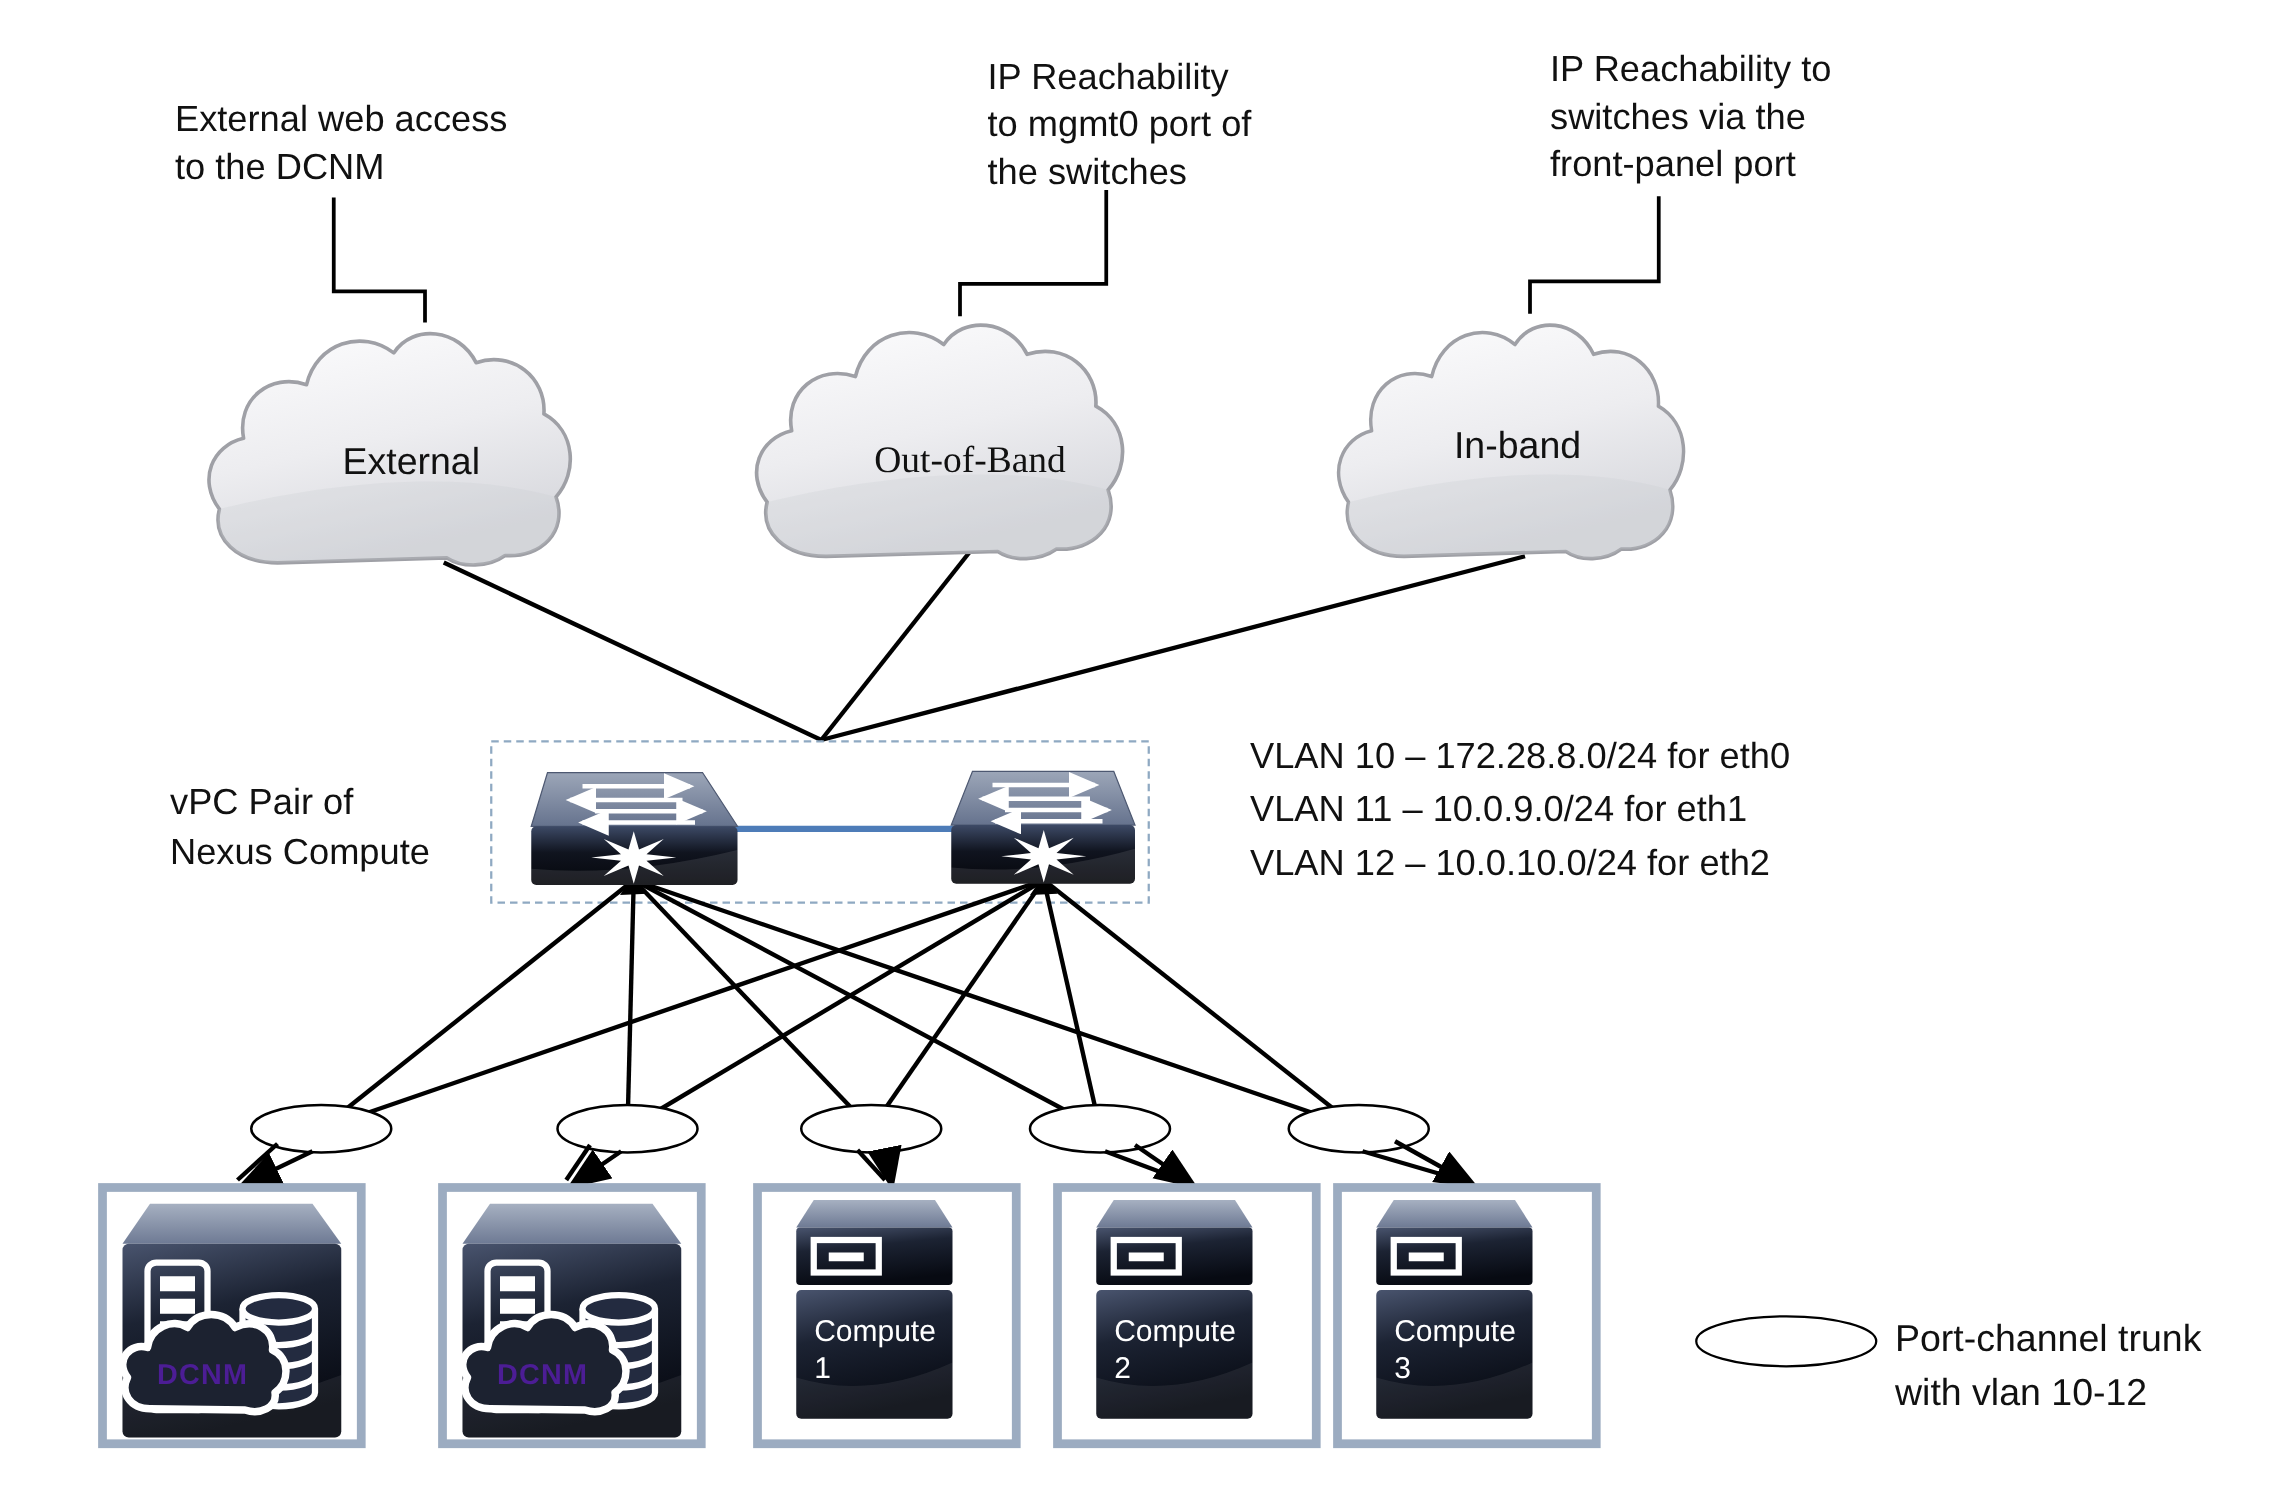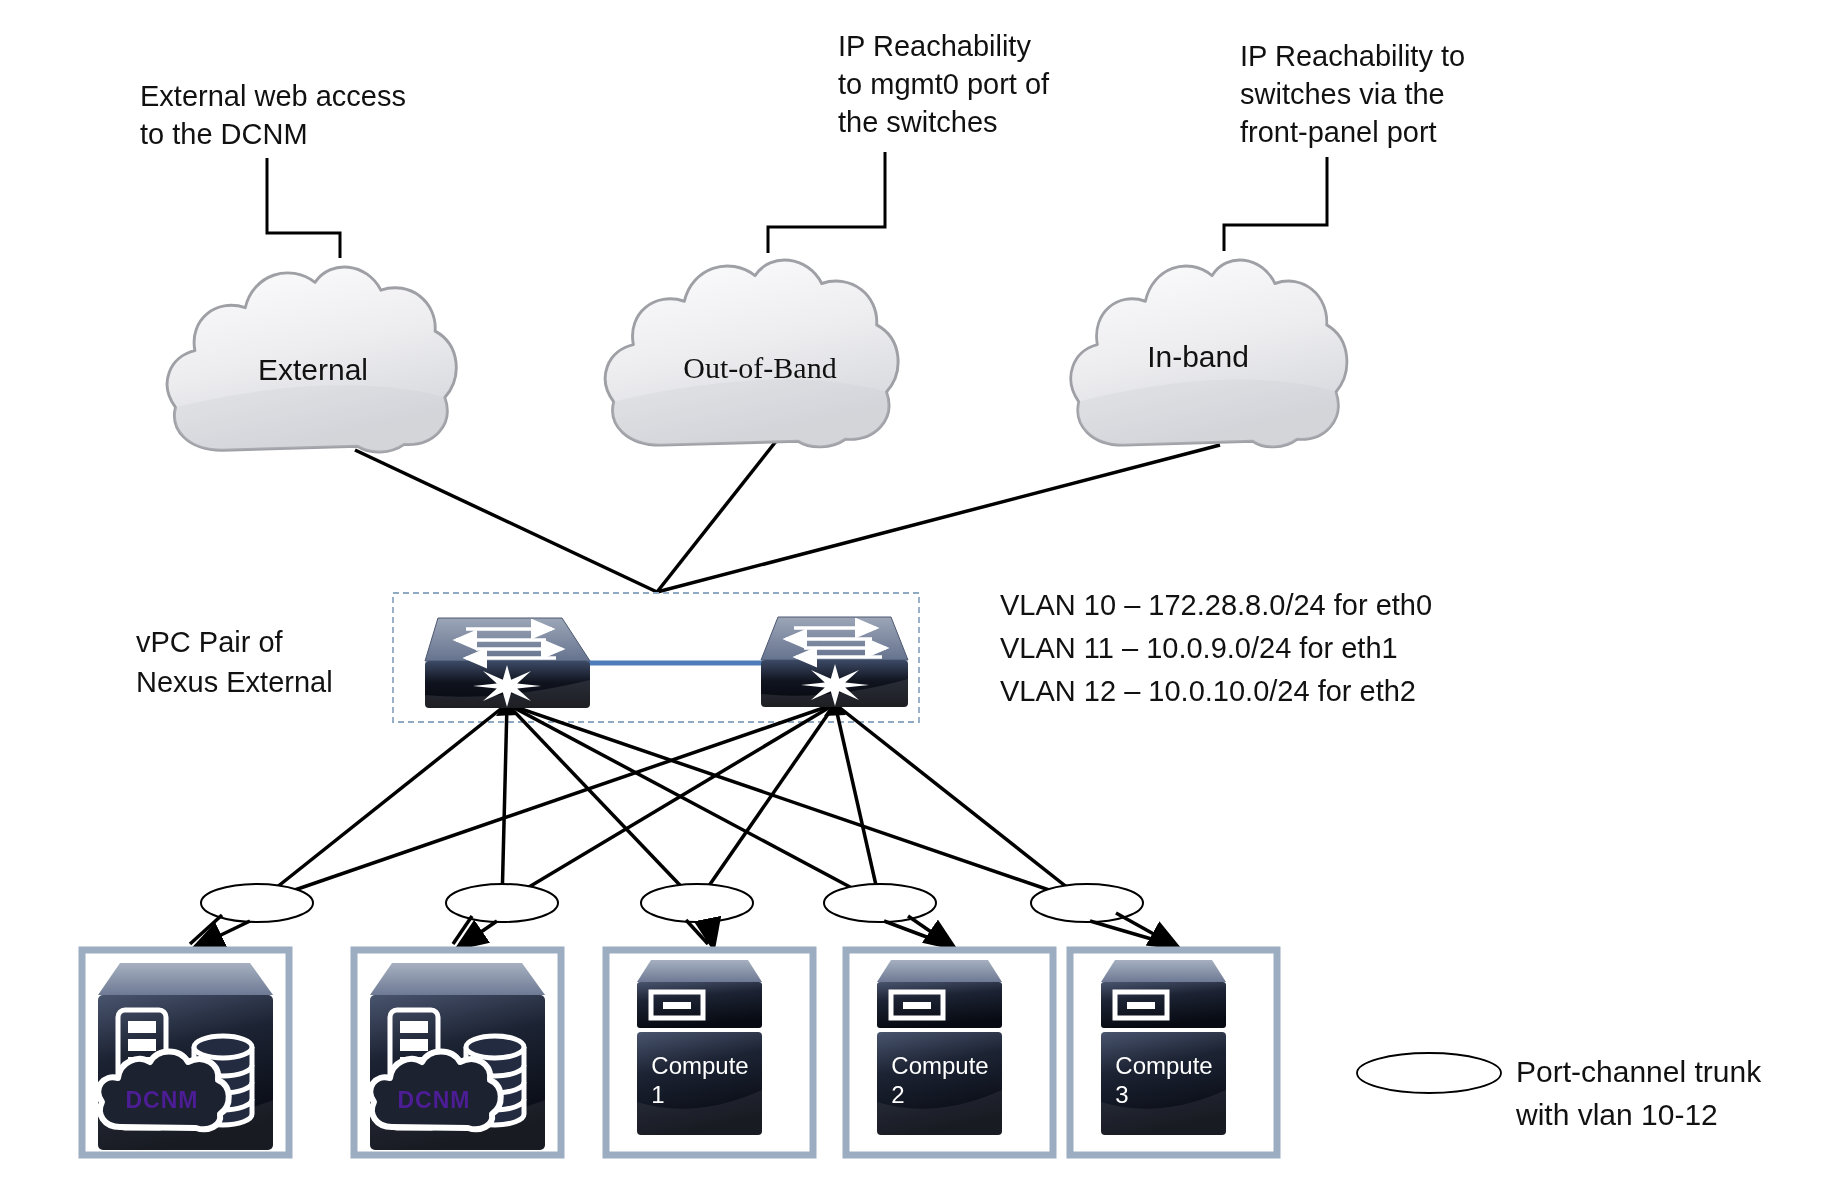--- a/index.html
+++ b/index.html
@@ -3,21 +3,21 @@
 <meta charset="utf-8">
 <style>
   html,body{margin:0;padding:0;background:#fff;}
   #stage{position:relative;width:1826px;height:1195px;background:#ffffff;overflow:hidden;
          font-family:"Liberation Sans", sans-serif;}
   #art{position:absolute;left:0;top:0;}
   .txt{position:absolute;color:#111;white-space:nowrap;line-height:1.31;}
   .f29{font-size:29px;}
   .vlan{font-size:29px;line-height:43px;}
   .legendtxt{font-size:30px;line-height:43px;}
-  .cloudname{font-size:30px;transform:translate(-50%,-50%);}
+  .cloudname{font-size:30px;transform:translate(-50%,-50%);margin-left:16px;}
   .srvlabel{position:absolute;color:#ffffff;font-size:24px;line-height:29px;text-align:left;
             transform:translate(-50%,-50%);white-space:nowrap;}
   .dcnmlabel{position:absolute;color:#4c1d95;font-size:23px;font-weight:bold;letter-spacing:1px;
              transform:translate(-50%,-50%);white-space:nowrap;}
 </style>
 </head>
 <body>
 
 <div id="stage">
 
@@ -216,39 +216,39 @@
   </g>
 
   <ellipse cx="1429" cy="1073" rx="72" ry="20" fill="#fff" stroke="#000" stroke-width="1.8"></ellipse>
 </svg>
 
 <div class="txt f29" style="left:140px;top:78px;">
   <div>External web access</div>
   <div>to the DCNM</div>
 </div>
 
-<div class="txt f29" style="left:790px;top:28px;margin-left:48px;">
+<div class="txt f29" style="left:790px;top:44px;">
   <div>IP Reachability</div>
   <div>to mgmt0 port of</div>
   <div>the switches</div>
 </div>
 
 <div class="txt f29" style="left:1240px;top:38px;">
   <div>IP Reachability to</div>
   <div>switches via the</div>
   <div>front-panel port</div>
 </div>
 
 <div class="txt cloudname" style="left:313px;top:370px;">External</div>
 <div class="txt cloudname" style="left:760px;top:368px;font-family:Liberation Serif, serif;">Out-of-Band</div>
 <div class="txt cloudname" style="left:1198px;top:357px;">In-band</div>
 
 <div class="txt f29" style="left:136px;top:622px;line-height:40px;">
   <div>vPC Pair of</div>
-  <div>Nexus External</div>
+  <div>Nexus Compute</div>
 </div>
 
 <div class="txt vlan" style="left:1000px;top:584px;">
   <div>VLAN 10 – 172.28.8.0/24 for eth0</div>
   <div>VLAN 11 – 10.0.9.0/24 for eth1</div>
   <div>VLAN 12 – 10.0.10.0/24 for eth2</div>
 </div>
 
 <div class="dcnmlabel" style="left:162px;top:1100px;">DCNM</div>
 <div class="dcnmlabel" style="left:434px;top:1100px;">DCNM</div>

